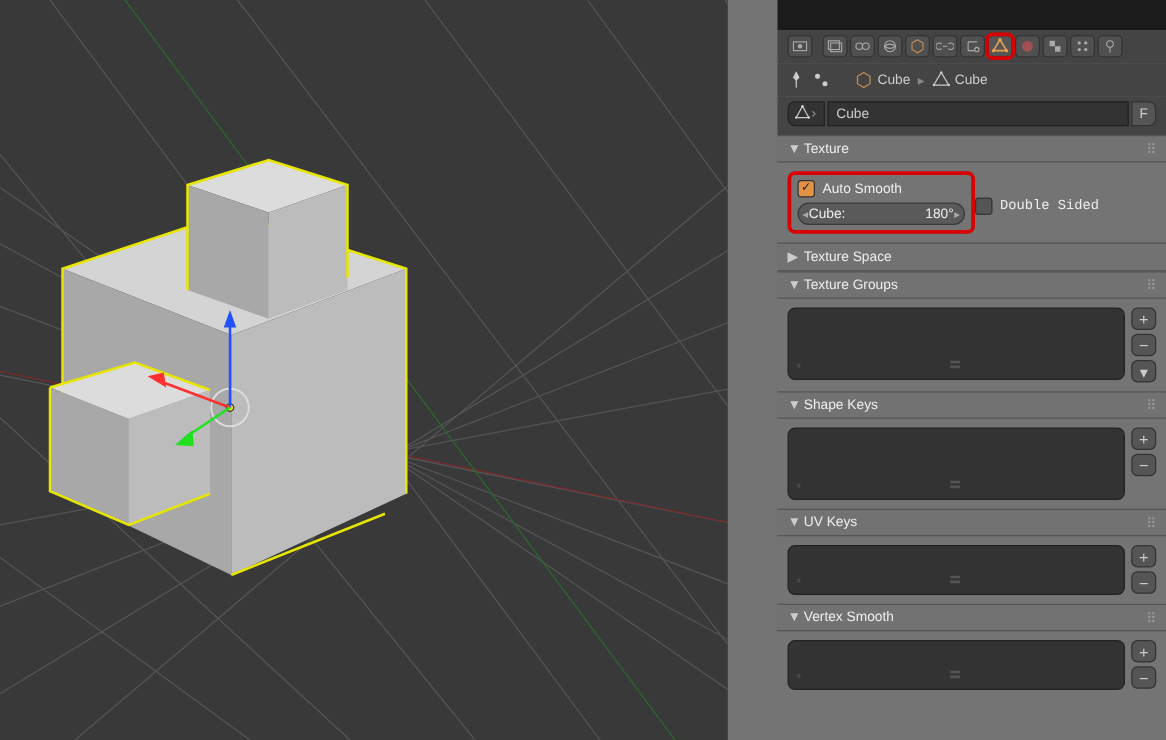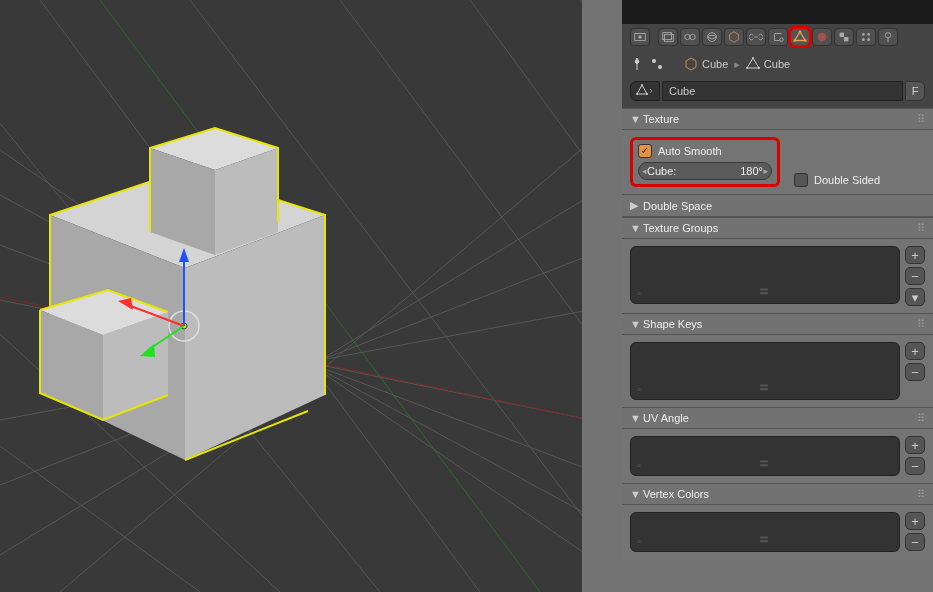--- a/index.html
+++ b/index.html
@@ -118,21 +118,21 @@
   }
   .panel-header .tri { width: 9px; color: #ccc; }
   .panel-header .grip {
     position:absolute;right:8px;color:#999;
   }
   .panel-body {
     padding: 7px 8px;
     background: #747474;
   }
   .normals-wrap {
-    display:flex;gap:14px;align-items:flex-end;
+    display:flex;align-items:center;
   }
   .red-box {
     border: 3px solid #d80000;
     border-radius: 6px;
     padding: 4px 5px;
     display:flex;flex-direction:column;gap:4px;
     width: 150px;
   }
   .check-row { display:flex;align-items:center;gap:6px;color:#eee; }
   .checkbox {
@@ -366,32 +366,32 @@
             <div class="checkbox checked"></div>
             <span>Auto Smooth</span>
           </div>
           <div class="numfield">
             <span class="arr l">◂</span>
             <span>Cube:</span>
             <span>180°</span>
             <span class="arr r">▸</span>
           </div>
         </div>
-        <div class="check-row" style="margin-top:5px;">
+        <div class="check-row" style="margin-top:5px;font-family:Liberation Mono, monospace;">
           <div class="checkbox"></div>
           <span>Double Sided</span>
         </div>
       </div>
     </div>
   </div>
 
   <div class="panel">
     <div class="panel-header">
       <span class="tri">▶</span>
-      <span>Double Space</span>
+      <span>Texture Space</span>
     </div>
   </div>
 
   <div class="panel">
     <div class="panel-header">
       <span class="tri">▼</span>
       <span>Texture Groups</span>
       <span class="grip">⠿</span>
     </div>
     <div class="panel-body flex-row">
@@ -421,39 +421,39 @@
       <div class="listctl">
         <div class="smbtn">+</div>
         <div class="smbtn">−</div>
       </div>
     </div>
   </div>
 
   <div class="panel">
     <div class="panel-header">
       <span class="tri">▼</span>
-      <span>UV Angle</span>
+      <span>UV Keys</span>
       <span class="grip">⠿</span>
     </div>
     <div class="panel-body flex-row">
       <div class="listbox short">
         <span class="pluslike">◦</span>
         <span class="grip-b">〓</span>
       </div>
       <div class="listctl">
         <div class="smbtn">+</div>
         <div class="smbtn">−</div>
       </div>
     </div>
   </div>
 
   <div class="panel">
     <div class="panel-header">
       <span class="tri">▼</span>
-      <span>Vertex Colors</span>
+      <span>Vertex Smooth</span>
       <span class="grip">⠿</span>
     </div>
     <div class="panel-body flex-row">
       <div class="listbox short">
         <span class="pluslike">◦</span>
         <span class="grip-b">〓</span>
       </div>
       <div class="listctl">
         <div class="smbtn">+</div>
         <div class="smbtn">−</div>

